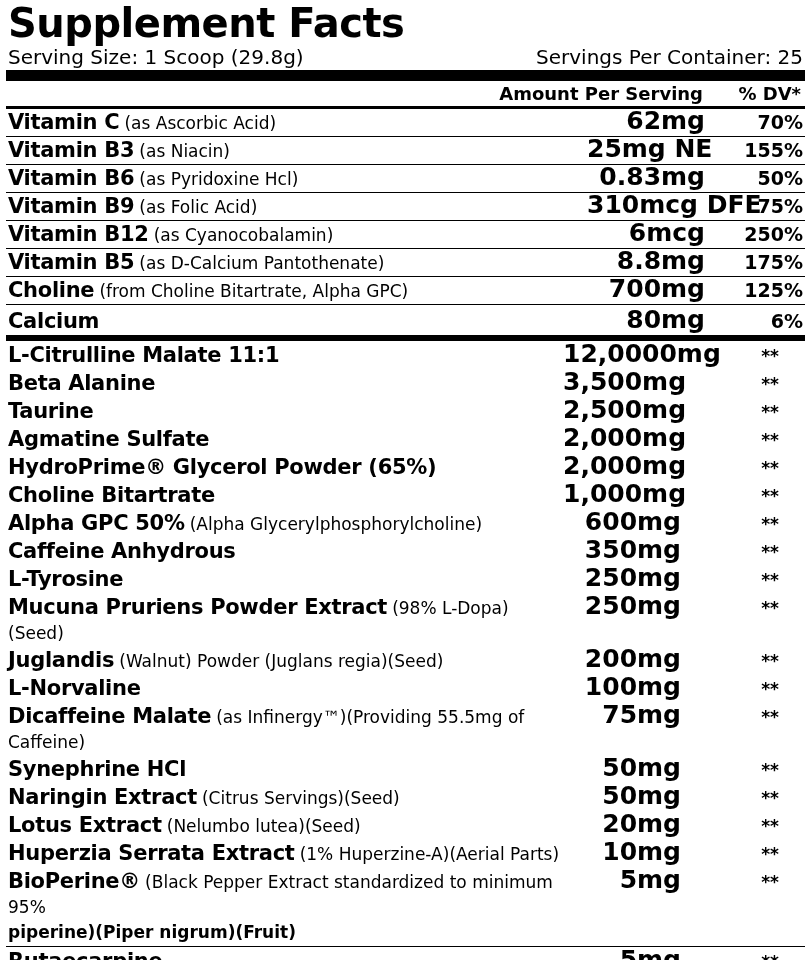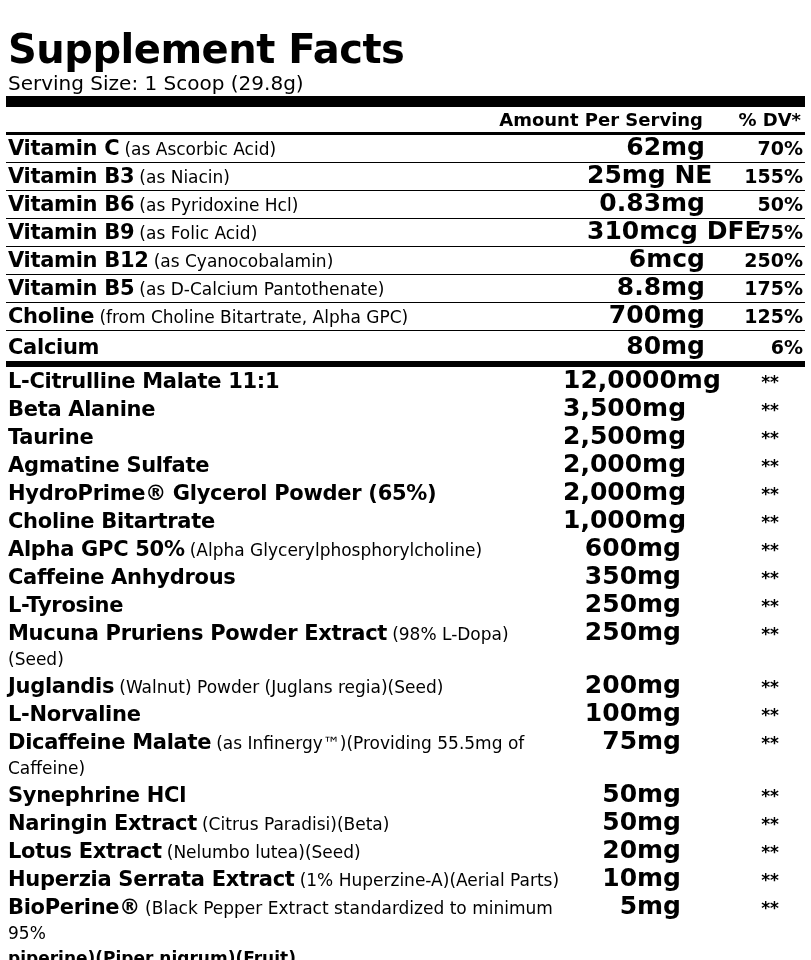--- a/index.html
+++ b/index.html
@@ -13,21 +13,20 @@
     font-family: "DejaVu Sans", sans-serif;
     color: #000;
     overflow: hidden;
   }
   .panel {
     width: 811px;
     height: 840px;
     box-sizing: border-box;
     padding: 0 6px;
     position: relative;
-    margin-top: 26px;
   }
   .title {
     font-family: "DejaVu Sans", sans-serif;
     font-weight: bold;
     font-size: 40px;
     line-height: 42px;
     letter-spacing: -0.5px;
     padding-top: 2px;
     padding-left: 2px;
   }
@@ -139,20 +138,21 @@
 </style>
 </head>
 <body>
 
 <div class="panel">
 
   <div class="title">Supplement Facts</div>
 
   <div class="serving-row">
     <div>Serving Size: 1 Scoop (29.8g)</div>
+    <div>Servings Per Container: 25</div>
   </div>
 
   <div class="rule-thick"></div>
 
   <div class="head-row">
     <div class="head-amount">Amount Per Serving</div>
     <div class="head-dv">% DV*</div>
   </div>
 
   <div class="rule-thin"></div>
@@ -270,21 +270,21 @@
         <td class="c-name"><span class="nm">Dicaffeine Malate</span> <span class="sub">(as Infinergy™)(Providing 55.5mg of Caffeine)</span></td>
         <td class="c-amt">75mg</td>
         <td class="c-dv stars">**</td>
       </tr>
       <tr class="blend">
         <td class="c-name"><span class="nm">Synephrine HCl</span> <span class="sub"></span></td>
         <td class="c-amt">50mg</td>
         <td class="c-dv stars">**</td>
       </tr>
       <tr class="blend">
-        <td class="c-name"><span class="nm">Naringin Extract</span> <span class="sub">(Citrus Paradisi)(Beta)</span></td>
+        <td class="c-name"><span class="nm">Naringin Extract</span> <span class="sub">(Citrus Servings)(Seed)</span></td>
         <td class="c-amt">50mg</td>
         <td class="c-dv stars">**</td>
       </tr>
       <tr class="blend">
         <td class="c-name"><span class="nm">Lotus Extract</span> <span class="sub">(Nelumbo lutea)(Seed)</span></td>
         <td class="c-amt">20mg</td>
         <td class="c-dv stars">**</td>
       </tr>
       <tr class="blend">
         <td class="c-name"><span class="nm">Huperzia Serrata Extract</span> <span class="sub">(1% Huperzine-A)(Aerial Parts)</span></td>

